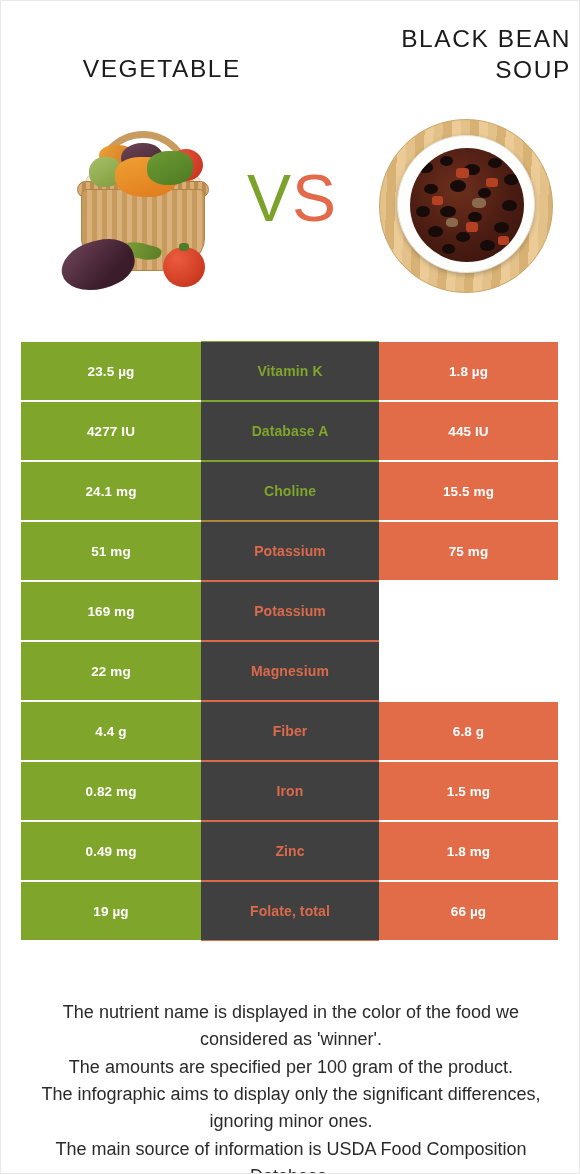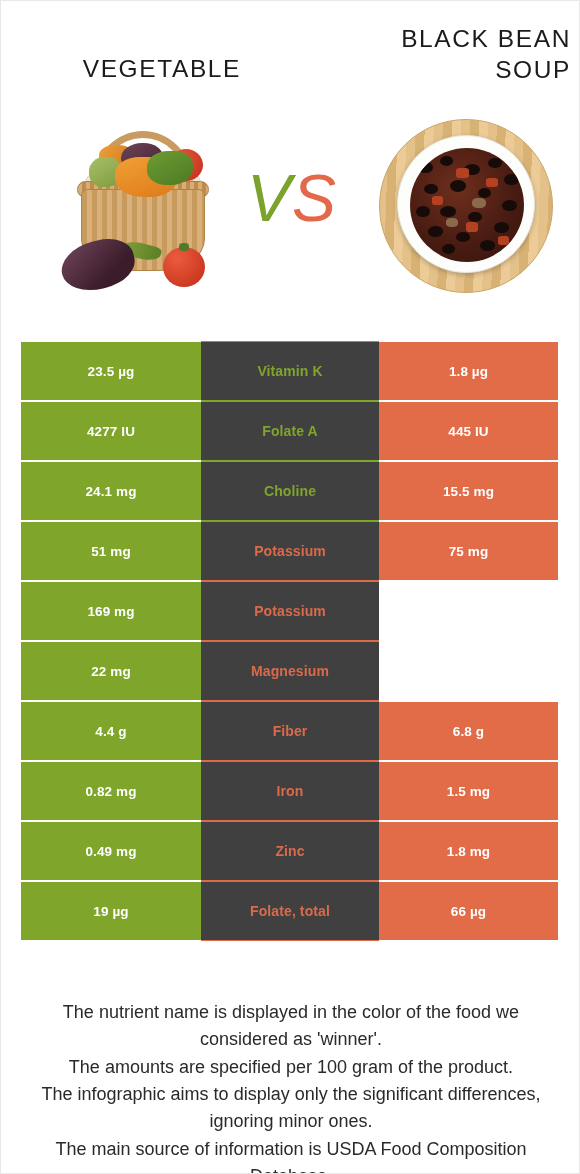--- a/index.html
+++ b/index.html
@@ -41,21 +41,20 @@
   }
   .title-left  { left: 10px;  width: 230px; top: 52px; }
   .title-right { left: 352px; width: 218px; top: 22px; }
 
   
   .hero {
     position: absolute;
     top: 108px; left: 0;
     width: 580px;
     height: 212px;
-    font-style: italic;
   }
 
   .food-left {
     position: absolute;
     left: 58px; top: 12px;
     width: 172px; height: 182px;
   }
   .food-right {
     position: absolute;
     left: 372px; top: 4px;
@@ -354,21 +353,21 @@
   <div class="table">
 
     <div class="row">
       <div class="cell cell-left">23.5 µg</div>
       <div class="cell cell-mid win-veg">Vitamin K</div>
       <div class="cell cell-right">1.8 µg</div>
     </div>
 
     <div class="row">
       <div class="cell cell-left">4277 IU</div>
-      <div class="cell cell-mid win-veg">Folate A</div>
+      <div class="cell cell-mid win-veg">Database A</div>
       <div class="cell cell-right">445 IU</div>
     </div>
 
     <div class="row">
       <div class="cell cell-left">24.1 mg</div>
       <div class="cell cell-mid win-veg">Choline</div>
       <div class="cell cell-right">15.5 mg</div>
     </div>
 
     <div class="row">

